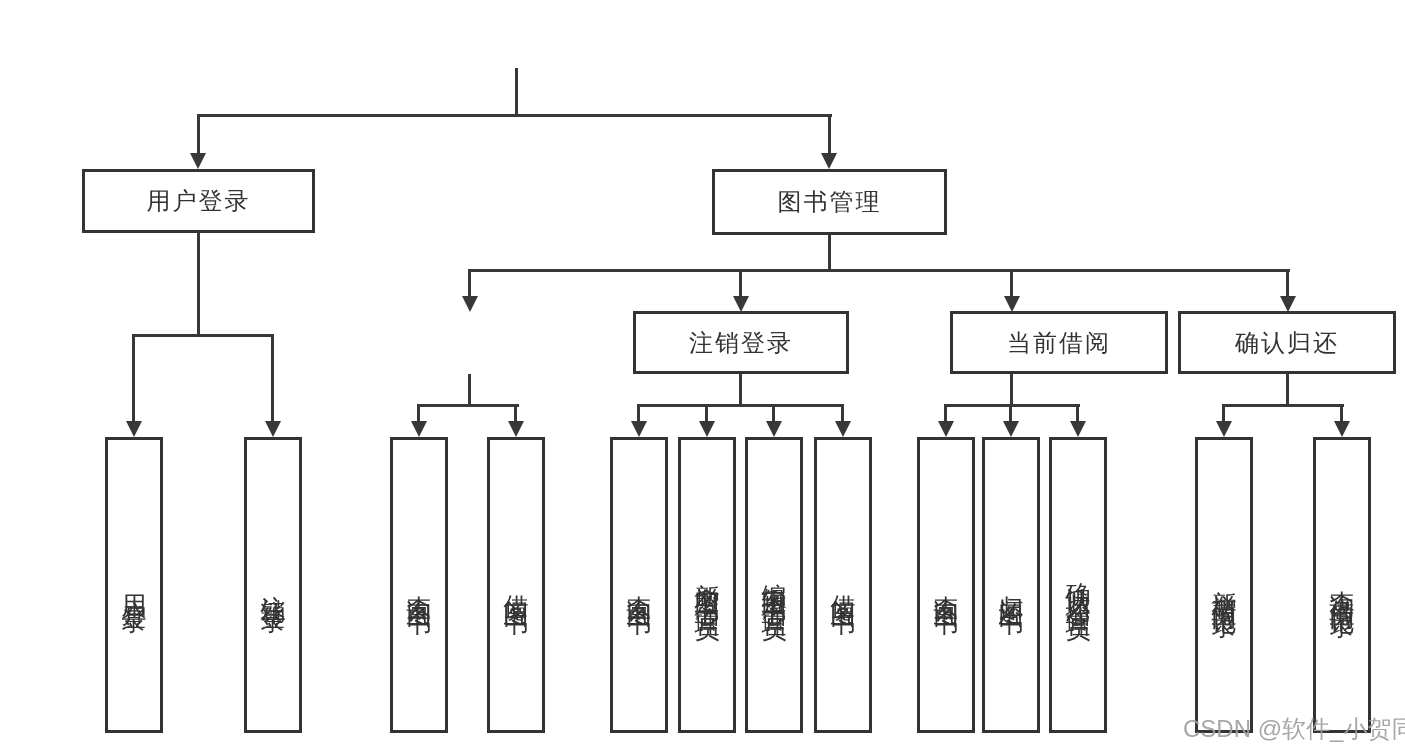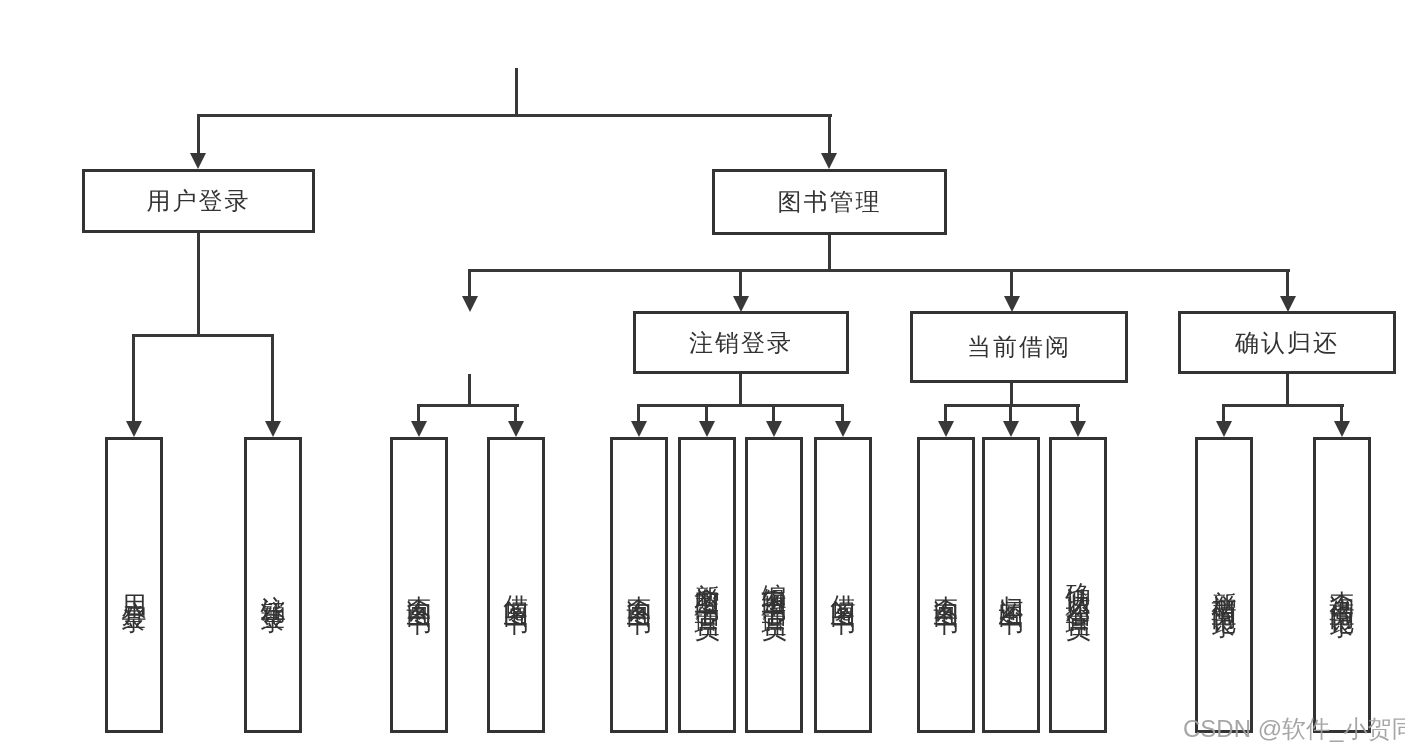--- a/index.html
+++ b/index.html
@@ -142,21 +142,21 @@
 
   <div class="hbox" style="left:712px;top:169px;width:235px;height:66px;">
     <span>图书管理</span>
   </div>
 
 
   <div class="hbox" style="left:633px;top:311px;width:216px;height:63px;">
     <span>注销登录</span>
   </div>
 
-  <div class="hbox" style="left:910px;top:311px;width:218px;height:72px;justify-content:center;">
+  <div class="hbox" style="left:950px;top:311px;width:218px;height:63px;justify-content:center;">
     <span>当前借阅</span>
   </div>
 
   <div class="hbox" style="left:1178px;top:311px;width:218px;height:63px;">
     <span>确认归还</span>
   </div>
 
   <div class="vbox" style="left:105px;">
     <span class="vtext">用户登录</span>
   </div>

